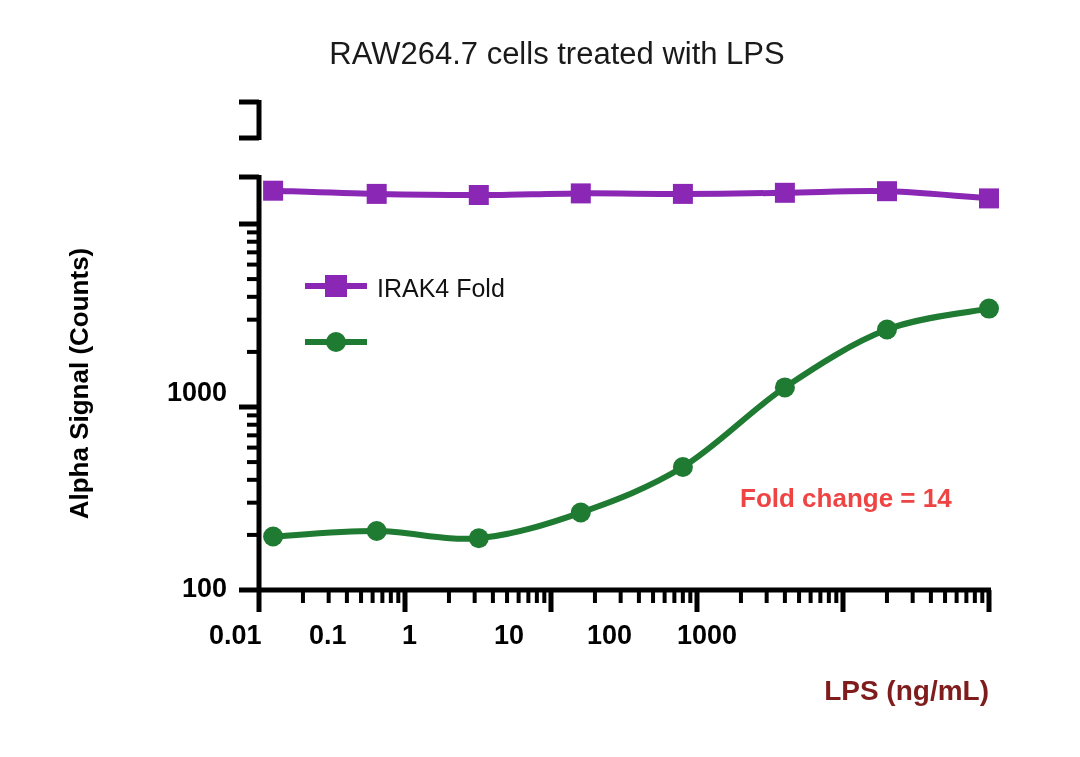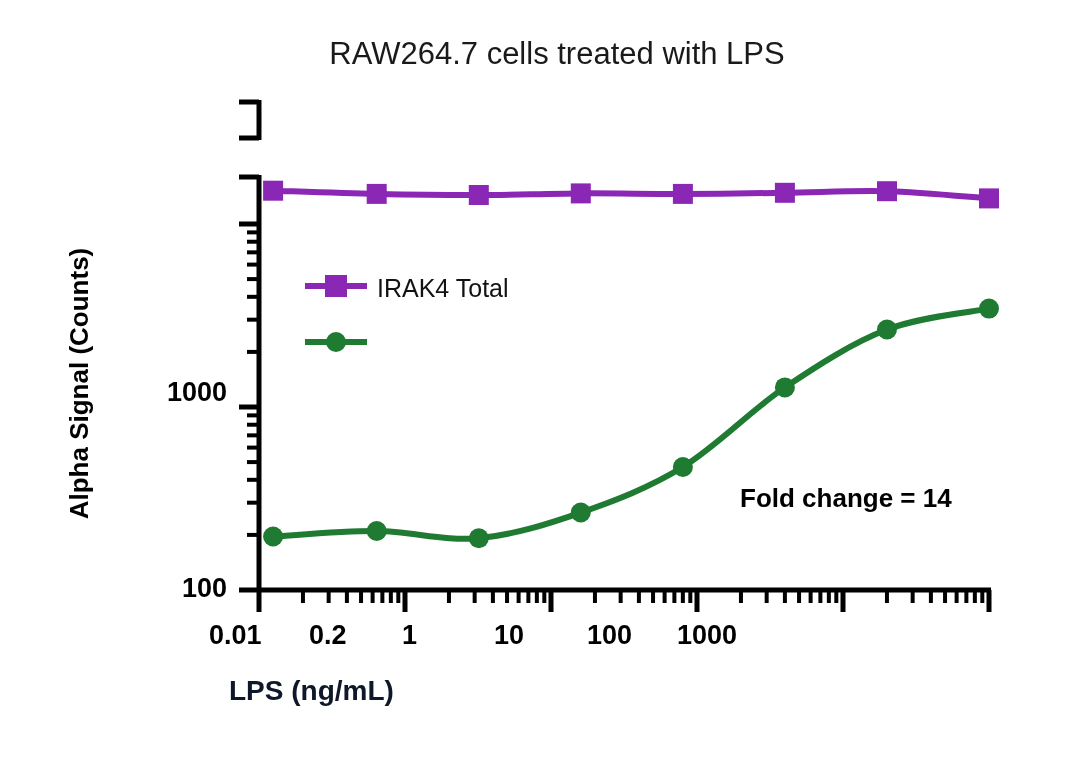--- a/index.html
+++ b/index.html
@@ -35,24 +35,24 @@
     transform-origin:50% 50%;
     font-size:26px;
     font-weight:700;
     color:#000;
     font-family:"Liberation Sans", sans-serif;
     white-space:nowrap;
   }
   .xlabel{
     position:absolute;
     left:212px;top:675px;width:760px;
-    text-align:left;
+    text-align:right;
     font-size:28px;
     font-weight:700;
-    color:#0f172a;
+    color:#7f1d1d;
     font-family:"Liberation Sans", sans-serif;
   }
   .ytick-label{
     position:absolute;
     text-align:right;
     font-size:27px;
     font-weight:700;
     color:#000;
     white-space:nowrap;
     font-family:"Liberation Sans", sans-serif;
@@ -90,29 +90,29 @@
   <div class="chart-title">RAW264.7 cells treated with LPS</div>
 
   <div class="ylabel">Alpha Signal (Counts)</div>
 
   <div class="xlabel">LPS (ng/mL)</div>
 
   <div class="ytick-label" style="left:20px;top:377px;width:190px;">1000</div>
   <div class="ytick-label" style="left:20px;top:573px;width:190px;">100</div>
 
   <div class="xtick-label" style="left:192px;top:620px;width:100px;">0.01</div>
-  <div class="xtick-label" style="left:292px;top:620px;width:100px;">0.2</div>
+  <div class="xtick-label" style="left:292px;top:620px;width:100px;">0.1</div>
   <div class="xtick-label" style="left:385px;top:620px;width:100px;">1</div>
   <div class="xtick-label" style="left:477px;top:620px;width:100px;">10</div>
   <div class="xtick-label" style="left:570px;top:620px;width:100px;">100</div>
   <div class="xtick-label" style="left:660px;top:620px;width:110px;">1000</div>
 
-  <div class="legend-label" style="left:360px;top:274px;">IRAK4 Total</div>
-
-  <div class="annotation" id="fold-change-text" style="left:723px;top:483px;color:#000000;">Fold change =  14</div>
+  <div class="legend-label" style="left:360px;top:274px;">IRAK4 Fold</div>
+
+  <div class="annotation" id="fold-change-text" style="left:723px;top:483px;color:#ef4444;">Fold change =  14</div>
 
   <svg id="plotsvg" viewBox="0 0 1080 757" xmlns="http://www.w3.org/2000/svg">
     <g id="axes-group" shape-rendering="geometricPrecision">
         <line x1="242" y1="175" x2="242" y2="592" stroke="#000" stroke-width="5" stroke-linecap="butt"></line>
         <line x1="242" y1="100" x2="242" y2="140" stroke="#000" stroke-width="5" stroke-linecap="butt"></line>
         <line x1="240" y1="590" x2="974" y2="590" stroke="#000" stroke-width="5" stroke-linecap="butt"></line>
         <line x1="222" y1="590" x2="242" y2="590" stroke="#000" stroke-width="5"></line>
         <line x1="222" y1="407" x2="242" y2="407" stroke="#000" stroke-width="5"></line>
         <line x1="222" y1="224" x2="242" y2="224" stroke="#000" stroke-width="5"></line>
         <line x1="222" y1="177" x2="242" y2="177" stroke="#000" stroke-width="5"></line>

